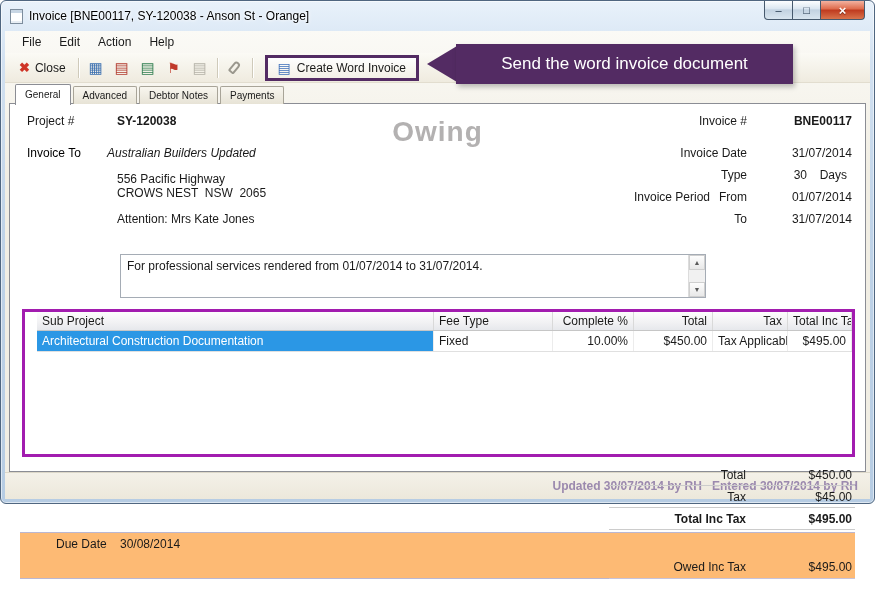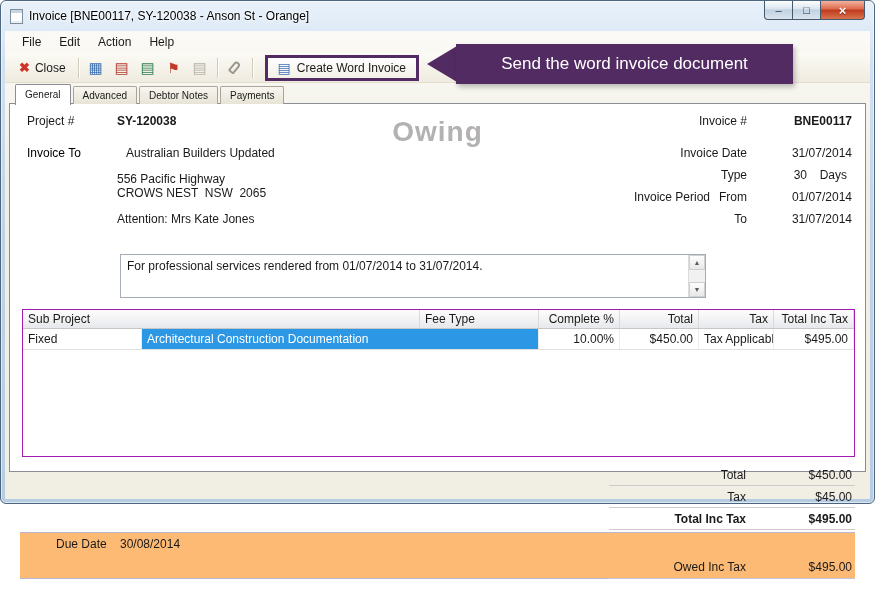--- a/index.html
+++ b/index.html
@@ -60,21 +60,21 @@
 
   
   .panel { position: absolute; top: 72px; left: 4px; right: 4px; bottom: 27px; background: #fff; border: 1px solid #8b8d94; z-index: 1; }
   .fl { position: absolute; white-space: nowrap; }
   .project-label { left: 17px; top: 10px; }
   .project-value { left: 107px; top: 10px; font-weight: bold; }
   .watermark { left: 0; right: 0; top: 1px; text-align: center; font-size: 28px; font-weight: bold; color: #b3b1b1; letter-spacing: 1px; margin-top: 11px; }
   .invno-label { right: 118px; top: 10px; }
   .invno-value { right: 13px; top: 10px; font-weight: bold; text-align: center; }
   .invto-label { left: 17px; top: 42px; color: #000000; }
-  .client-name { left: 116px; top: 42px; }
+  .client-name { left: 97px; top: 42px; font-style: italic; }
   .addr1 { left: 107px; top: 68px; }
   .addr2 { left: 107px; top: 82px; white-space: pre; }
   .attention { left: 107px; top: 108px; text-align: right; }
   .invdate-label { right: 118px; top: 42px; }
   .invdate-value { right: 13px; top: 42px; }
   .terms-label { right: 118px; top: 64px; }
   .terms-value { right: 58px; top: 64px; }
   .terms-unit { right: 18px; top: 64px; }
   .period-label { right: 155px; top: 86px; }
   .from-label { right: 118px; top: 86px; }
@@ -84,21 +84,21 @@
 
   
   .desc-box { position: absolute; left: 110px; top: 150px; width: 586px; height: 44px; border: 1px solid #a5acb5; background: #fff; }
   .desc-text { position: absolute; left: 6px; right: 22px; top: 4px; line-height: 14px; }
   .desc-scroll { position: absolute; right: 0; top: 0; bottom: 0; width: 17px; background: #f1f1f1; border-left: 1px solid #dcdcdc;
     display: flex; flex-direction: column; justify-content: space-between; }
   .scroll-btn { height: 15px; display: flex; align-items: center; justify-content: center; font-size: 7px; color: #5a5a5a;
     background: linear-gradient(180deg, #fdfdfd, #e8e8e8); border: 1px solid #cfcfcf; }
 
   
-  .grid { position: absolute; left: 12px; right: 10px; top: 205px; height: 148px; border: 1px solid #a21caf; background: #fff; }
+  .grid { position: absolute; left: 12px; right: 10px; top: 205px; height: 148px; border: 3px solid #a21caf; background: #fff; padding-left: 12px; }
   .grid-header { display: flex; height: 19px; background: linear-gradient(180deg, #fdfdfd, #f2f2f4 55%, #e6e8ec); border-bottom: 1px solid #c6c6c6; }
   .gh { padding: 0 5px; line-height: 18px; border-right: 1px solid #d9d9d9; overflow: hidden; white-space: nowrap; }
   .grid-row { display: flex; height: 21px; border-bottom: 1px solid #e0e0e0; }
   .gc { padding: 0 5px; line-height: 20px; border-right: 1px solid #ececec; overflow: hidden; white-space: nowrap; }
   .c0 { width: 397px; } .c1 { width: 119px; } .c2 { width: 81px; text-align: right; }
   .c3 { width: 79px; text-align: right; } .c4 { width: 75px; } .c5 { flex: 1; text-align: right; }
   .gh.c4 { text-align: right; }
   .gc.sel { background: #2b97e5; color: #fff; }
 
   
@@ -218,22 +218,22 @@
         <div class="grid">
           <div class="grid-header">
             <div class="gh c0">Sub Project</div>
             <div class="gh c1">Fee Type</div>
             <div class="gh c2">Complete %</div>
             <div class="gh c3">Total</div>
             <div class="gh c4">Tax</div>
             <div class="gh c5">Total Inc Tax</div>
           </div>
           <div class="grid-row">
+            <div class="gc c0 sel">Architectural Construction Documentation</div>
             <div class="gc c1">Fixed</div>
-            <div class="gc c0 sel">Architectural Construction Documentation</div>
             <div class="gc c2">10.00%</div>
             <div class="gc c3">$450.00</div>
             <div class="gc c4">Tax Applicable</div>
             <div class="gc c5">$495.00</div>
           </div>
         </div>
 
         <div class="totals">
           <div class="trow">
             <span class="tlabel">Total</span>
@@ -256,20 +256,24 @@
           </div>
           <div class="due-row">
             <div class="due-right">
               <span class="tlabel">Owed Inc Tax</span>
               <span class="tvalue">$495.00</span>
             </div>
           </div>
         </div>
       </div>
 
+      <div class="statusbar">
+        <span>Updated 30/07/2014 by RH</span>
+        <span>Entered 30/07/2014 by RH</span>
+      </div>
 
     </div>
   </div>
 
   <div class="callout-arrow"></div>
   <div class="callout">
     <span>Send the word invoice document</span>
   </div>
 </div>
 

